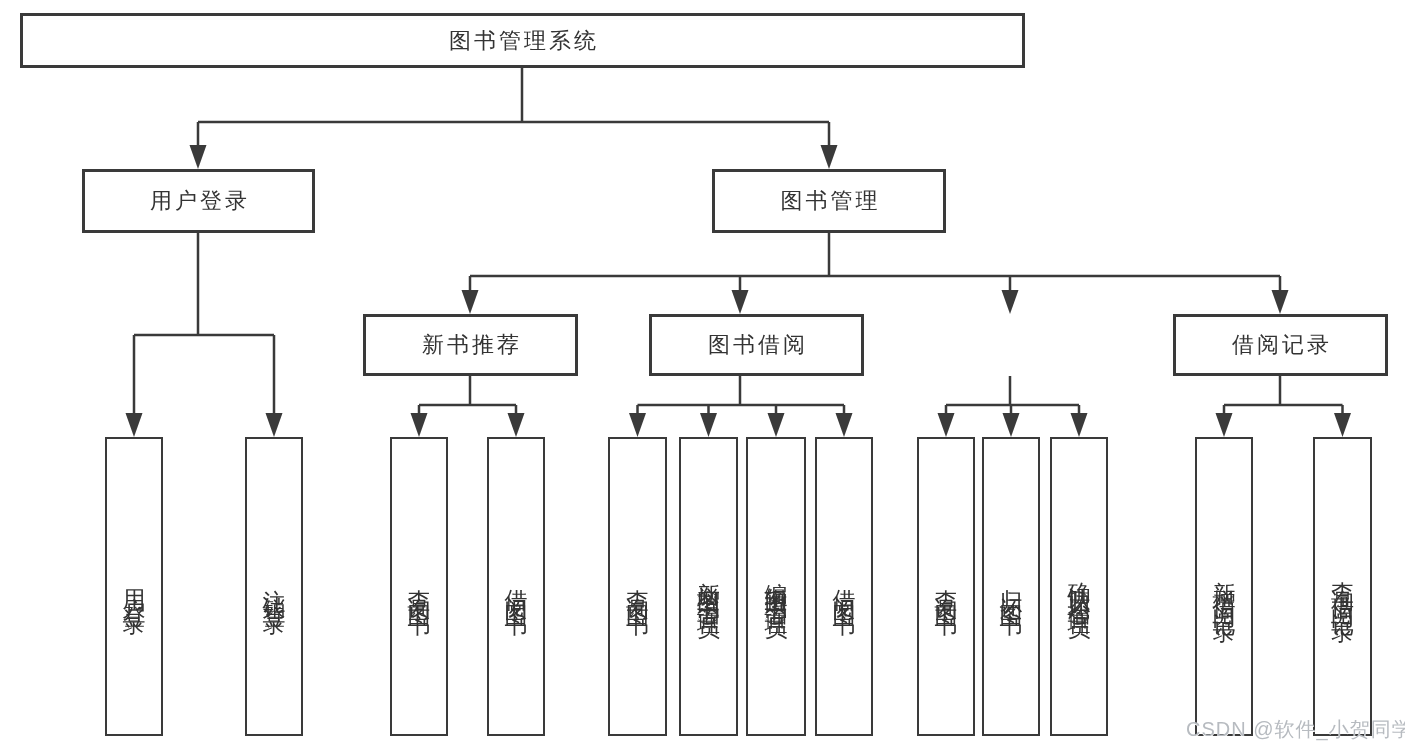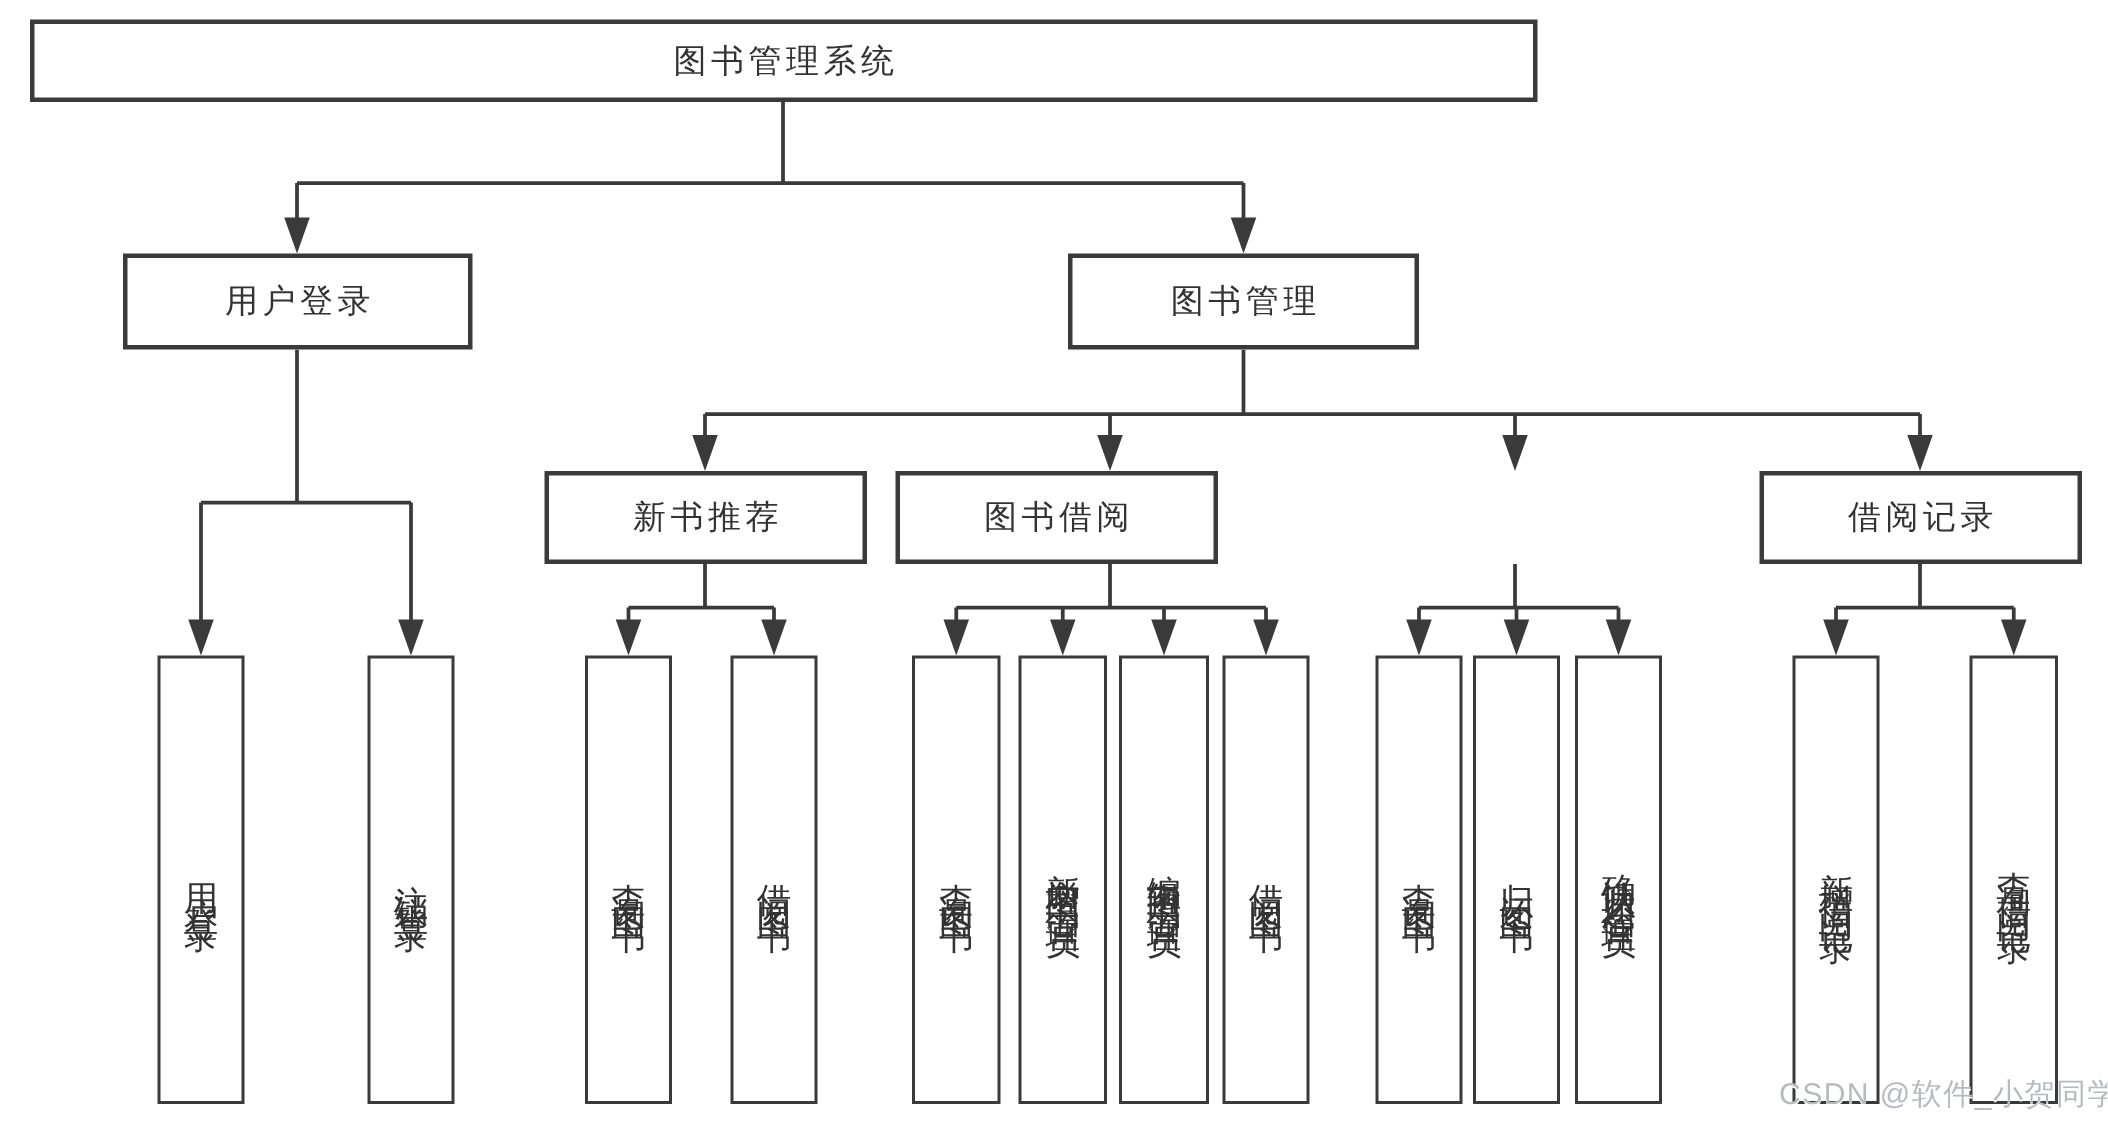--- a/index.html
+++ b/index.html
@@ -101,21 +101,21 @@
   <div class="node" style="left:82px; top:169px; width:233px; height:64px;">
     <span class="lbl">用户登录</span>
   </div>
   <div class="node" style="left:712px; top:169px; width:234px; height:64px;">
     <span class="lbl">图书管理</span>
   </div>
 
   <div class="node" style="left:363px; top:314px; width:215px; height:62px;">
     <span class="lbl">新书推荐</span>
   </div>
-  <div class="node" style="left:597px; top:314px; width:215px; height:62px;">
+  <div class="node" style="left:649px; top:314px; width:215px; height:62px;">
     <span class="lbl">图书借阅</span>
   </div>
   <div class="node" style="left:1173px; top:314px; width:215px; height:62px;">
     <span class="lbl">借阅记录</span>
   </div>
 
   <div class="node leaf" style="left:105px; top:437px; width:58px; height:299px;">
     <span class="lbl">用户登录</span>
   </div>
   <div class="node leaf" style="left:245px; top:437px; width:58px; height:299px;">

